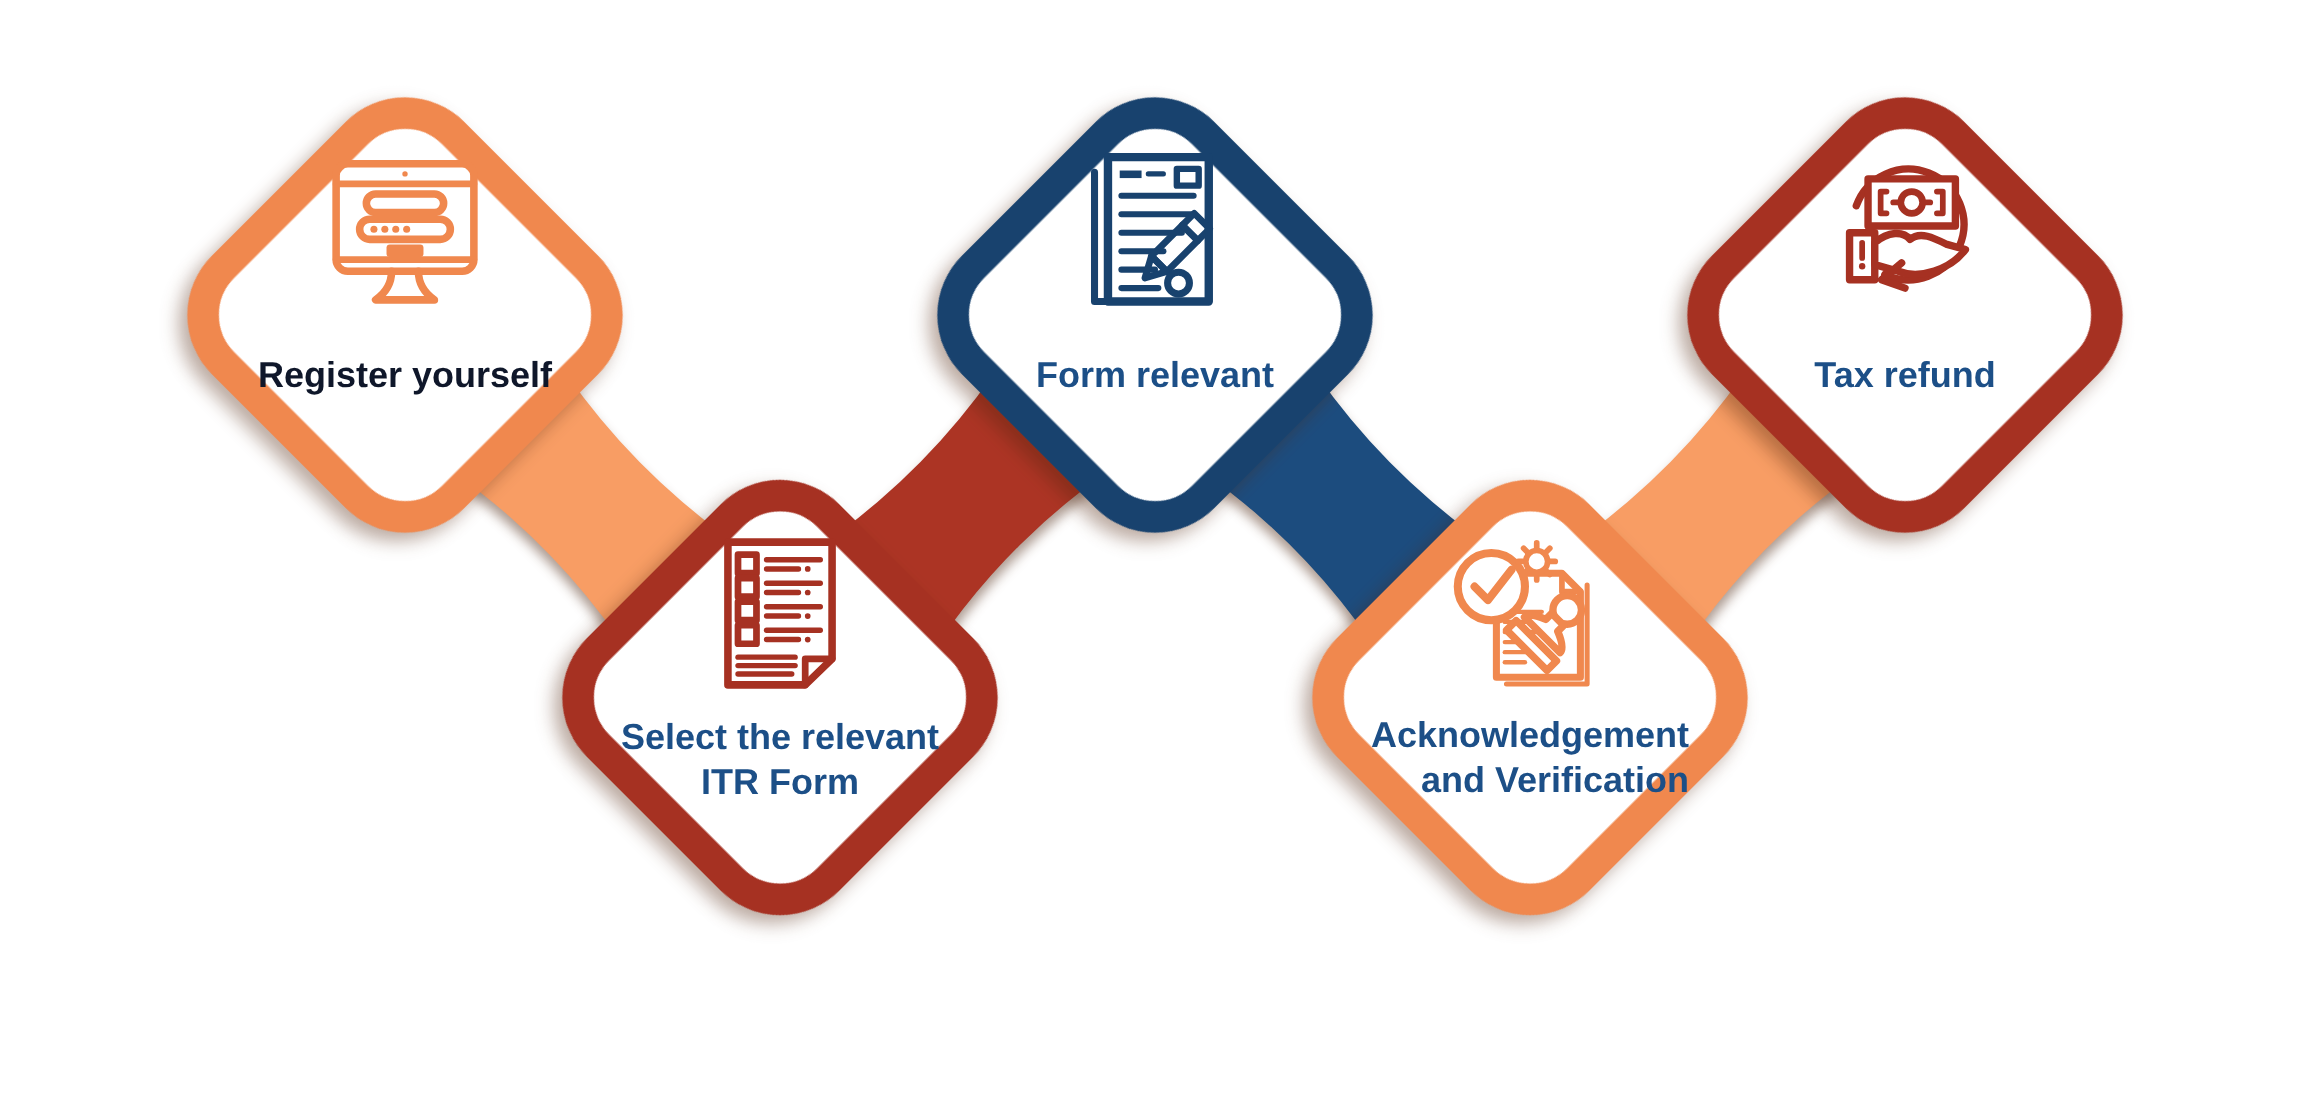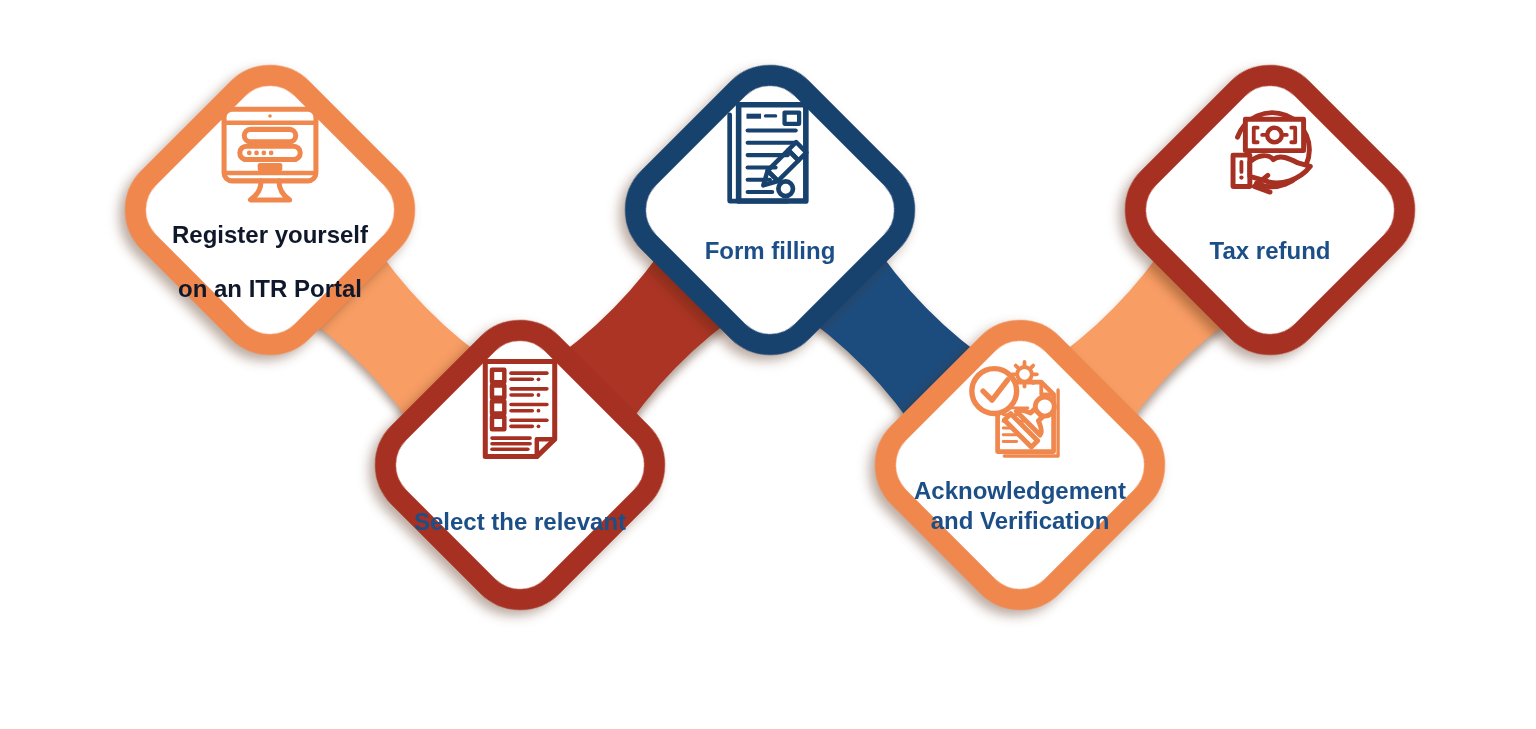--- a/index.html
+++ b/index.html
@@ -47,21 +47,20 @@
           <circle cx="31.5" cy="49" r="2.1" fill="currentColor" stroke="none"></circle>
           <circle cx="38" cy="49" r="2.1" fill="currentColor" stroke="none"></circle>
           <circle cx="44.5" cy="49" r="2.1" fill="currentColor" stroke="none"></circle>
           <circle cx="51" cy="49" r="2.1" fill="currentColor" stroke="none"></circle>
           <rect x="39" y="58" width="22" height="7.5" rx="2" fill="currentColor" stroke="none"></rect>
           <path d="M42,74 C42,81 39,86.5 32.5,91 H67.5 C61,86.5 58,81 58,74"></path>
         </svg>
       </div>
       <div class="step-label" style="color: #0f172a; gap: 24px;">
         <span>Register yourself</span>
-        <span>on an ITR Portal</span>
       </div>
     </div>
   </div>
 
   <div class="step" style="left: 520px; top: 465px; color: rgb(166, 49, 34);">
     <div class="diamond"></div>
     <div class="content">
       <div class="icon">
         <svg viewBox="0 0 100 100" fill="none" stroke="currentColor" stroke-width="4.5" stroke-linecap="round" stroke-linejoin="round">
           <path d="M19,7.5 H81 V77 L65,92.5 H19 Z"></path>
@@ -82,20 +81,21 @@
           <line x1="42" y1="60" x2="74" y2="60" stroke-width="3.2"></line>
           <line x1="42" y1="65.5" x2="61" y2="65.5" stroke-width="3.2"></line>
           <circle cx="66.5" cy="65.5" r="1.7" fill="currentColor" stroke="none"></circle>
           <line x1="25" y1="76" x2="59" y2="76" stroke-width="3.2"></line>
           <line x1="25" y1="81" x2="59" y2="81" stroke-width="3.2"></line>
           <line x1="25" y1="86" x2="57" y2="86" stroke-width="3.2"></line>
         </svg>
       </div>
       <div class="step-label" style="color: rgb(28, 79, 135); justify-content: flex-end;">
         <span>Select the relevant</span>
+        <span>ITR Form</span>
       </div>
     </div>
   </div>
 
   <div class="step" style="left: 770px; top: 210px; color: rgb(24, 66, 110);">
     <div class="diamond"></div>
     <div class="content">
       <div class="icon">
         <svg viewBox="0 0 100 100" fill="none" stroke="currentColor" stroke-width="4.5" stroke-linecap="round" stroke-linejoin="round">
           <path d="M14,15 V92 H66" stroke-width="4.2"></path>
@@ -111,21 +111,21 @@
           <line x1="30" y1="84" x2="52" y2="84" stroke-width="3.6"></line>
           <g transform="translate(44,78) rotate(-45)" stroke-width="4">
             <path d="M0,0 L12,-6.5 L12,6.5 Z"></path>
             <rect x="12" y="-6.5" width="26" height="13"></rect>
             <rect x="38" y="-6.5" width="10" height="13"></rect>
           </g>
           <circle cx="64" cy="81" r="6.5" stroke-width="4.2"></circle>
         </svg>
       </div>
       <div class="step-label" style="color: rgb(28, 79, 135);">
-        <span>Form filling</span>
+        <span>Form relevant</span>
         <span></span>
       </div>
     </div>
   </div>
 
   <div class="step" style="left: 1020px; top: 465px; color: rgb(240, 136, 78);">
     <div class="diamond"></div>
     <div class="content">
       <div class="icon">
         <svg viewBox="0 0 100 100" fill="none" stroke="currentColor" stroke-width="4.2" stroke-linecap="round" stroke-linejoin="round">
@@ -151,21 +151,21 @@
             <line x1="49.4" y1="14.4" x2="46.2" y2="11.2"></line>
           </g>
           <circle cx="54" cy="19" r="6.5" fill="#fff" stroke-width="3.4"></circle>
           <g transform="translate(58,62) rotate(45)" stroke-width="4.4">
             <circle cx="0" cy="-20" r="8.5" fill="#fff"></circle>
             <path d="M-5,-12 L-5,-7 Q-15,-3 -15,1 L15,1 Q15,-3 5,-7 L5,-12 Z" fill="#fff"></path>
             <rect x="-17" y="6" width="34" height="8" fill="#fff"></rect>
           </g>
         </svg>
       </div>
-      <div class="step-label" style="color: rgb(28, 79, 135);">
+      <div class="step-label" style="color: rgb(28, 79, 135); align-items: flex-end;">
         <span>Acknowledgement</span>
         <span>and Verification</span>
       </div>
     </div>
   </div>
 
   <div class="step" style="left: 1270px; top: 210px; color: rgb(166, 49, 34);">
     <div class="diamond"></div>
     <div class="content">
       <div class="icon">

